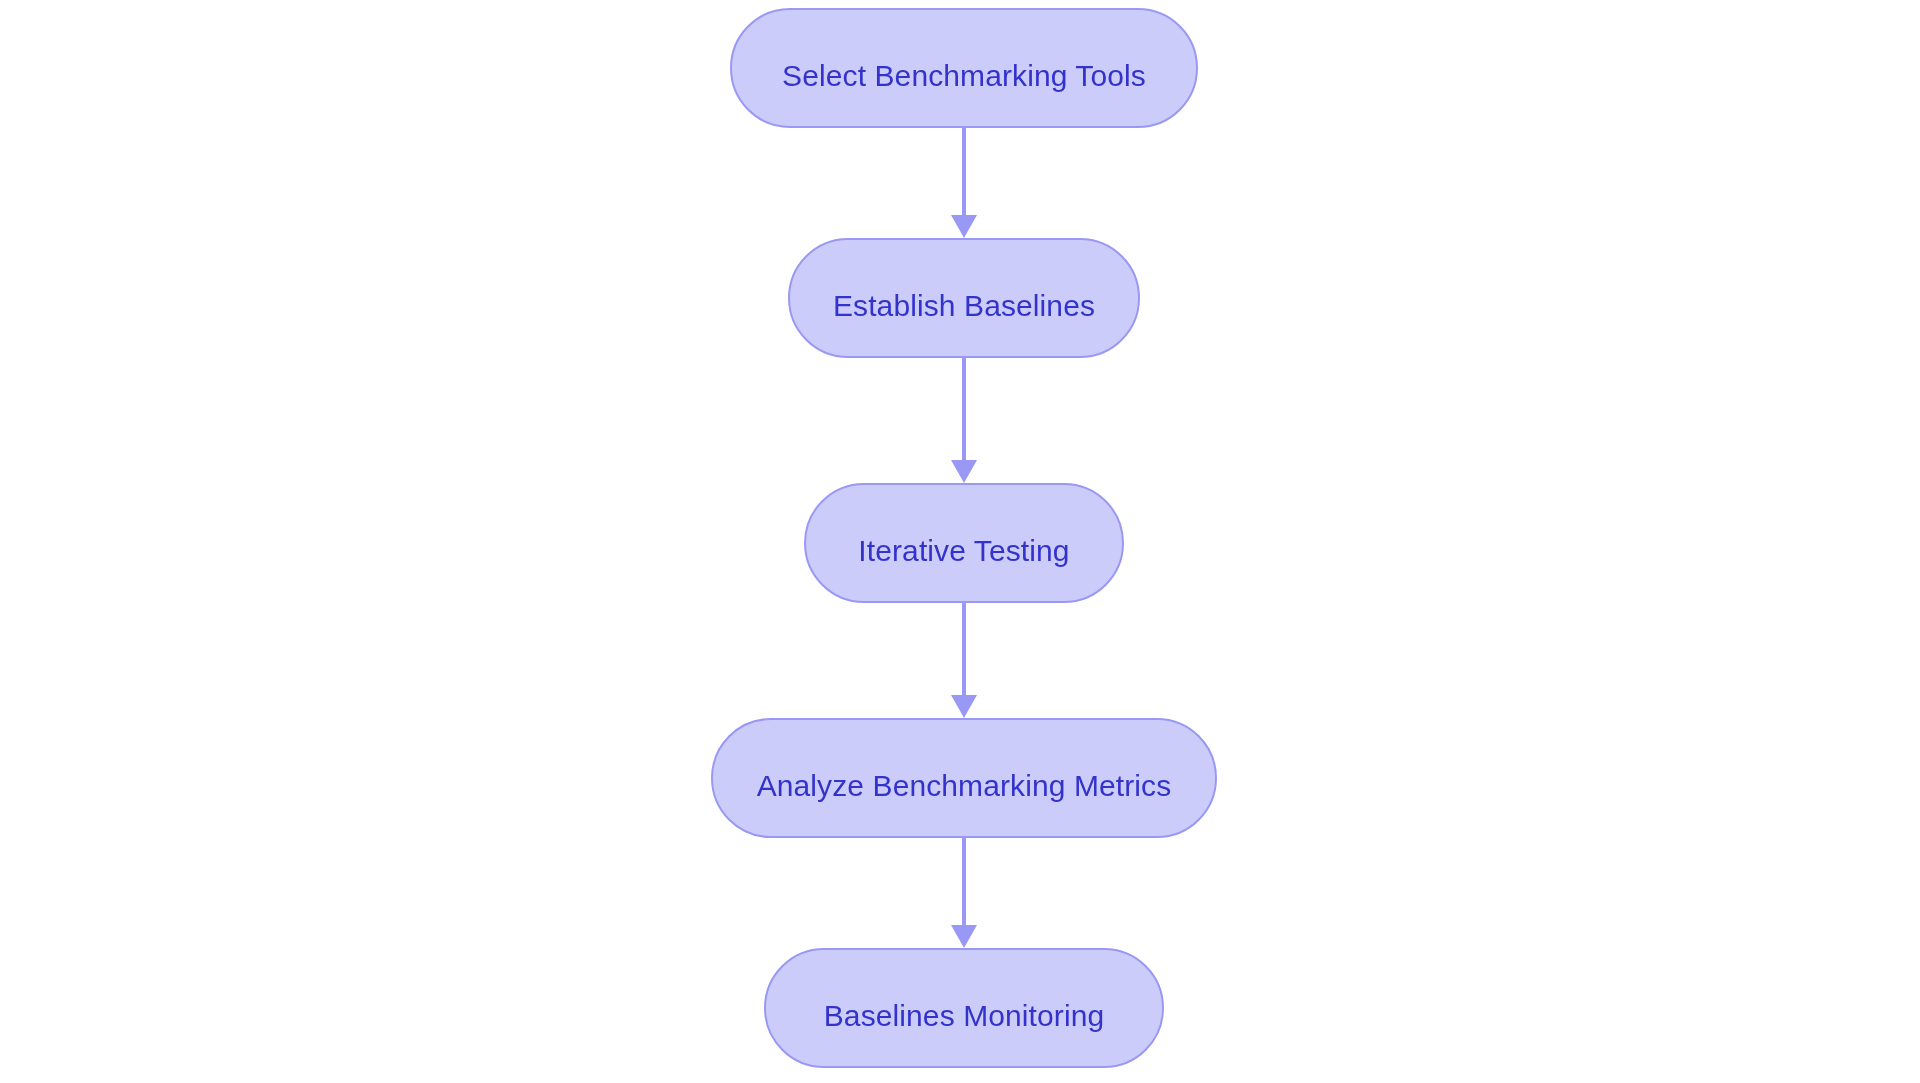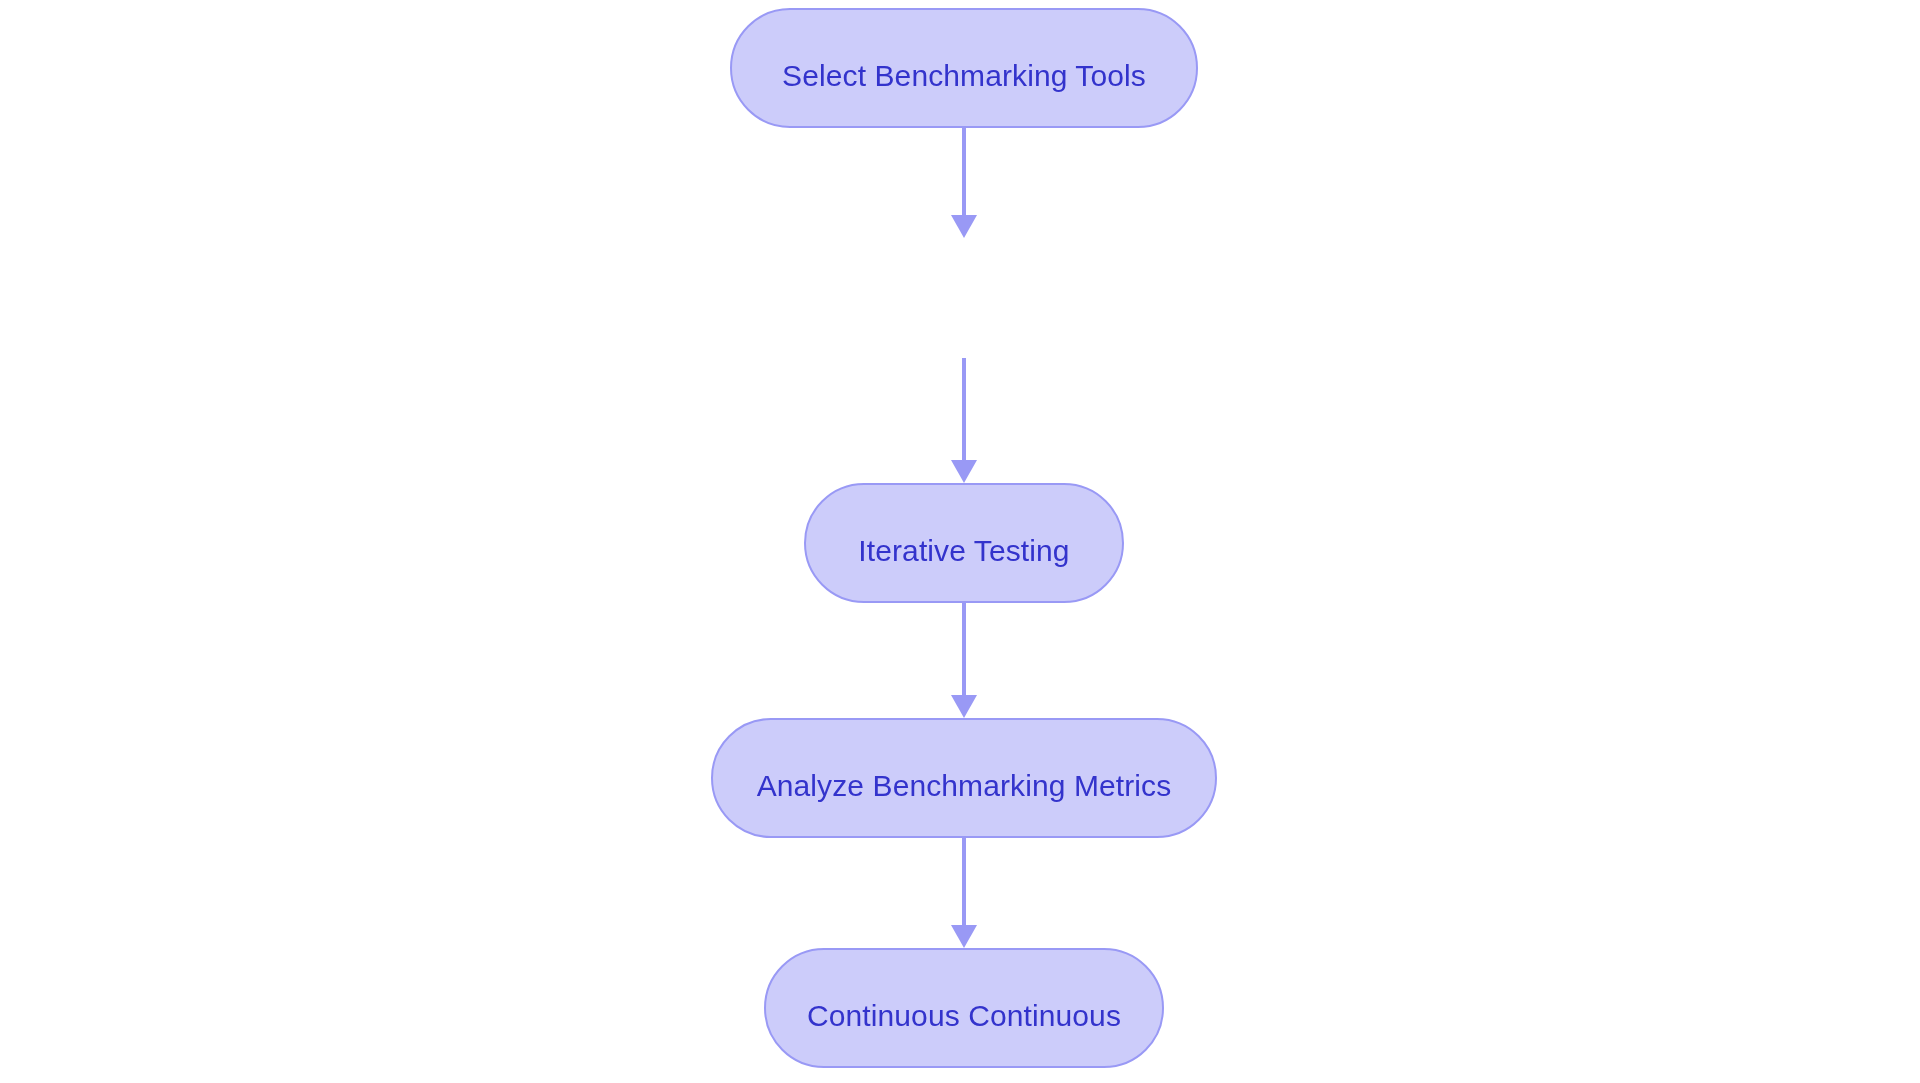--- a/index.html
+++ b/index.html
@@ -74,20 +74,23 @@
 
   <div class="flow-node" style="left:964px; top:8px; width:468px;">
     <span class="flow-node-label">Select Benchmarking Tools</span>
   </div>
 
   <div class="flow-connector" style="left:964px; top:128px; height:110px;">
     <div class="flow-connector-line" style="height:87px;"></div>
     <div class="flow-connector-head"></div>
   </div>
 
+  <div class="flow-node" style="left:964px; top:238px; width:352px;">
+    <span class="flow-node-label">Establish Baselines</span>
+  </div>
 
   <div class="flow-connector" style="left:964px; top:358px; height:125px;">
     <div class="flow-connector-line" style="height:102px;"></div>
     <div class="flow-connector-head"></div>
   </div>
 
   <div class="flow-node" style="left:964px; top:483px; width:320px;align-items:center;">
     <span class="flow-node-label">Iterative Testing</span>
   </div>
 
@@ -99,16 +102,16 @@
   <div class="flow-node" style="left:964px; top:718px; width:506px;">
     <span class="flow-node-label">Analyze Benchmarking Metrics</span>
   </div>
 
   <div class="flow-connector" style="left:964px; top:838px; height:110px;">
     <div class="flow-connector-line" style="height:87px;"></div>
     <div class="flow-connector-head"></div>
   </div>
 
   <div class="flow-node" style="left:964px; top:948px; width:400px;">
-    <span class="flow-node-label">Continuous Continuous</span>
+    <span class="flow-node-label">Baselines Monitoring</span>
   </div>
 
 </div>
 
 </body></html>

